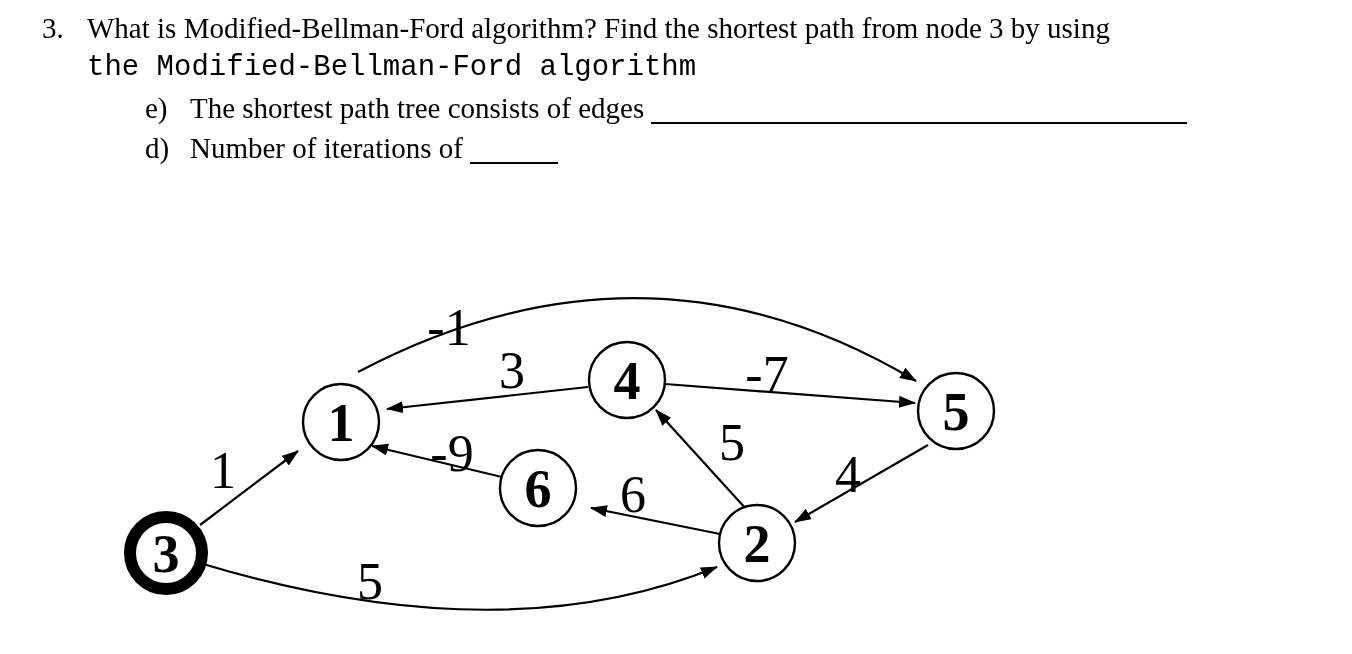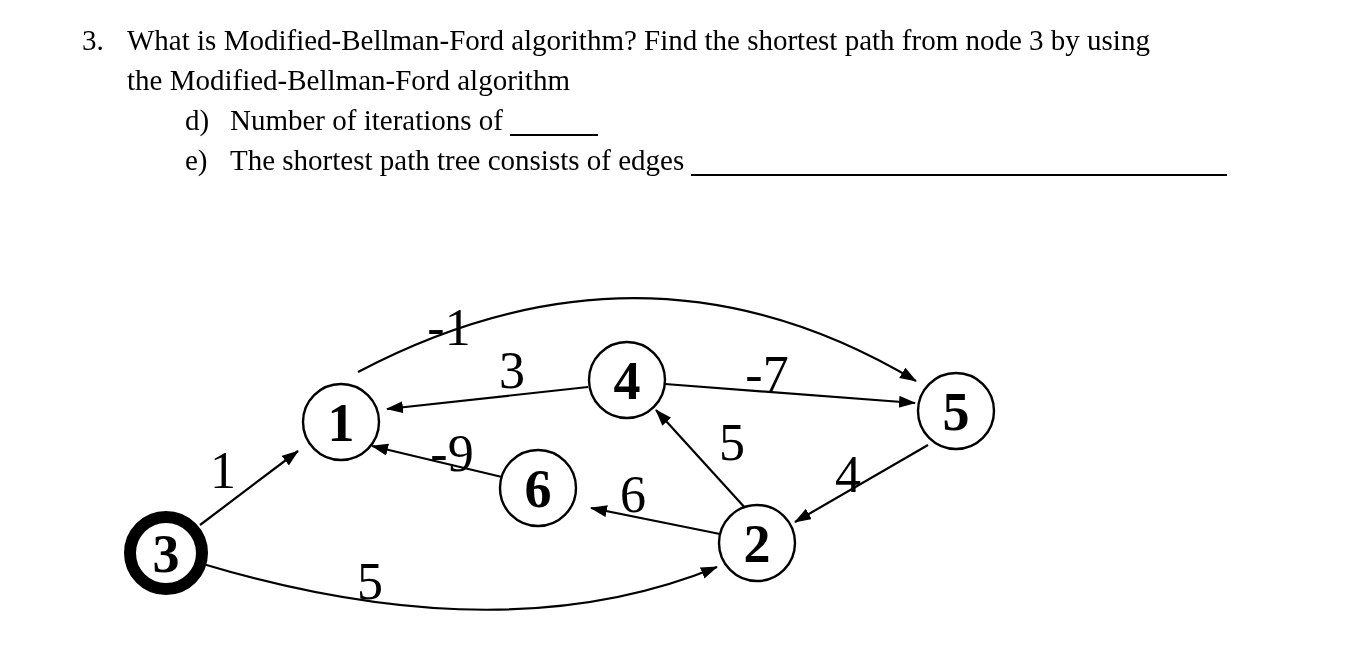--- a/index.html
+++ b/index.html
@@ -6,29 +6,28 @@
   body {
     width: 1352px; height: 654px;
     background: #ffffff;
     color: #000000;
     font-family: "Liberation Serif", serif;
     position: relative;
     overflow: hidden;
   }
   .question {
     position: absolute;
-    left: 42px; top: 20px;
+    left: 42px; top: 8px;
     font-size: 29px;
     line-height: 40px;
     white-space: nowrap;
-    margin-left: 40px;
   }
   .qrow { height: 40px; }
   .qnum { display: inline-block; width: 45px; }
-  .indent { padding-left: 45px; }
+  .indent { padding-left: 45px; font-family: Liberation Mono, monospace; }
   .sub { padding-left: 103px; }
   .slabel { display: inline-block; width: 45px; }
   .blank {
     display: inline-block;
     border-bottom: 2px solid #000;
     height: 20px;
     margin-left: 7px;
     vertical-align: -6px;
   }
   .suffix { margin-left: 2px; }
@@ -58,24 +57,24 @@
 <body>
 
 <div class="question">
   <div class="qrow">
     <span class="qnum">3.</span><span>What is Modified-Bellman-Ford algorithm? Find the shortest path from node 3 by using</span>
   </div>
   <div class="qrow indent">
     <span>the Modified-Bellman-Ford algorithm</span>
   </div>
   <div class="qrow sub">
-    <span class="slabel">d)</span><span>Number of iterations of</span><span class="blank" style="width: 88px;"></span><span class="suffix"></span>
+    <span class="slabel">e)</span><span>The shortest path tree consists of edges</span><span class="blank" style="width: 536px;"></span><span class="suffix"></span>
   </div>
   <div class="qrow sub">
-    <span class="slabel">e)</span><span>The shortest path tree consists of edges</span><span class="blank" style="width: 536px;"></span><span class="suffix"></span>
+    <span class="slabel">d)</span><span>Number of iterations of</span><span class="blank" style="width: 88px;"></span><span class="suffix"></span>
   </div>
 </div>
 
 <svg class="graph" id="graph-svg" viewBox="0 0 1352 654" xmlns="http://www.w3.org/2000/svg">
   <defs>
     <marker id="arrowhead" markerUnits="userSpaceOnUse" markerWidth="20" markerHeight="14" refX="16" refY="6" orient="auto">
       <path d="M 0 0 L 17 6 L 0 12 Z" fill="#000"></path>
     </marker>
   </defs>
   <g id="graph-edges">

